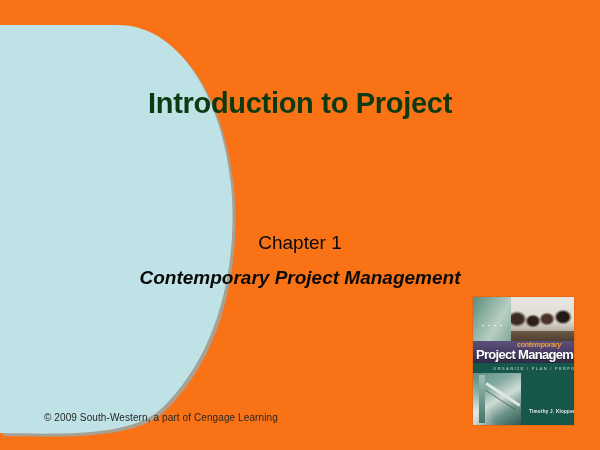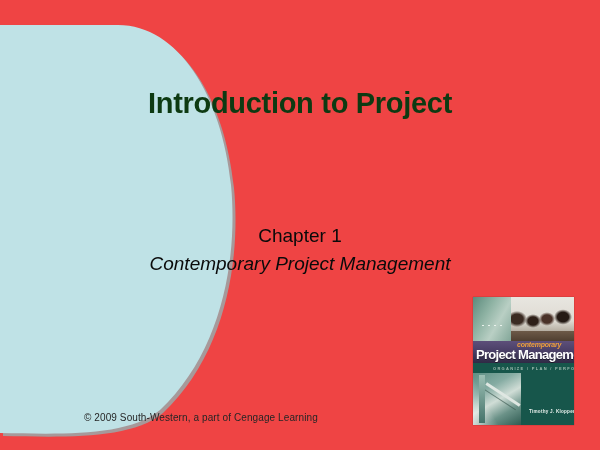--- a/index.html
+++ b/index.html
@@ -10,21 +10,21 @@
   }
   body {
     font-family: "Liberation Sans", sans-serif;
   }
 
   .slide {
     position: relative;
     width: 600px;
     height: 450px;
     overflow: hidden;
-    background: #ef4444;
+    background: #f97316;
   }
 
   
   .curve-layer {
     position: absolute;
     left: 0;
     top: 0;
     width: 600px;
     height: 450px;
   }
@@ -52,35 +52,36 @@
     left: 60px;
     top: 222px;
     width: 480px;
     text-align: center;
   }
   .subtitle-line {
     font-size: 19px;
     color: #0a0a0a;
     line-height: 28px;
     white-space: nowrap;
+    margin-top: 7px;
   }
   .subtitle-line.italic {
     font-style: italic;
+    font-weight: bold;
   }
 
   
   .footer {
     position: absolute;
     left: 44px;
     top: 412px;
     font-size: 10px;
     color: #262626;
     letter-spacing: 0.1px;
     white-space: nowrap;
-    margin-left: 40px;
   }
 
   
   .book-cover {
     position: absolute;
     left: 473px;
     top: 297px;
     width: 101px;
     height: 128px;
     overflow: hidden;

